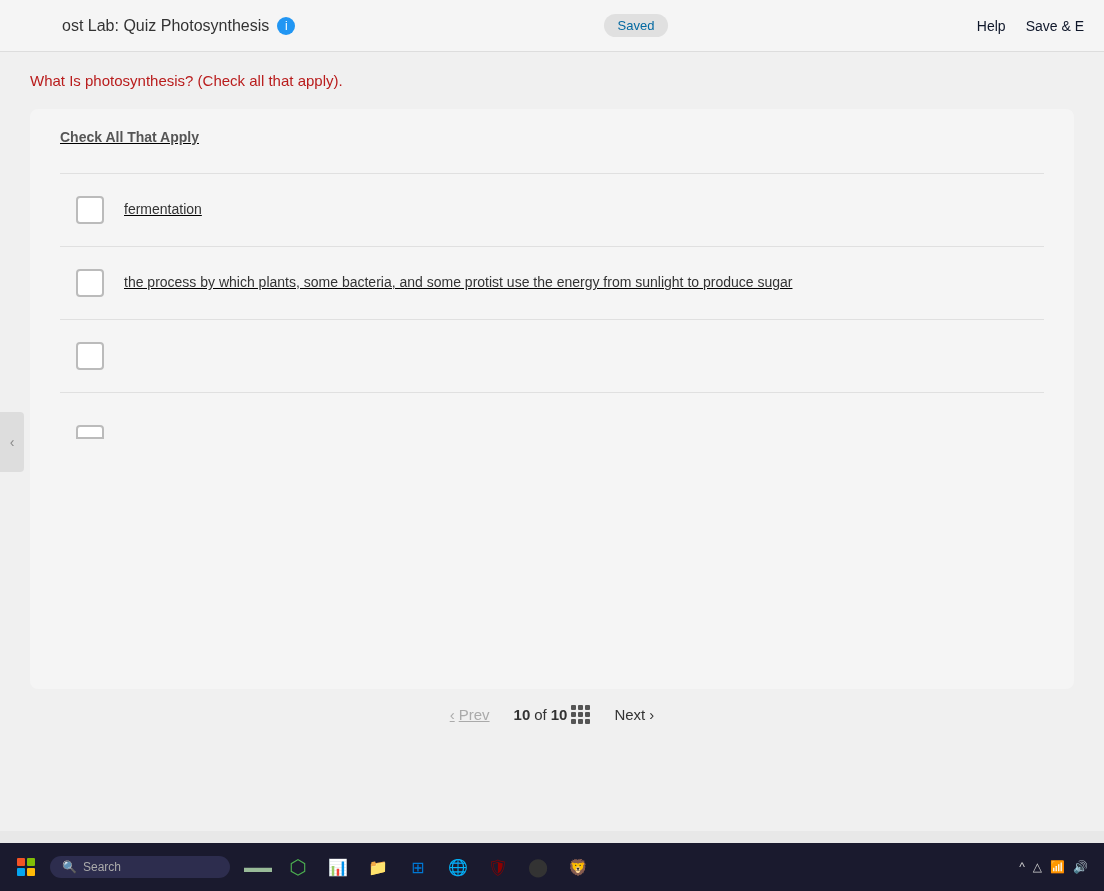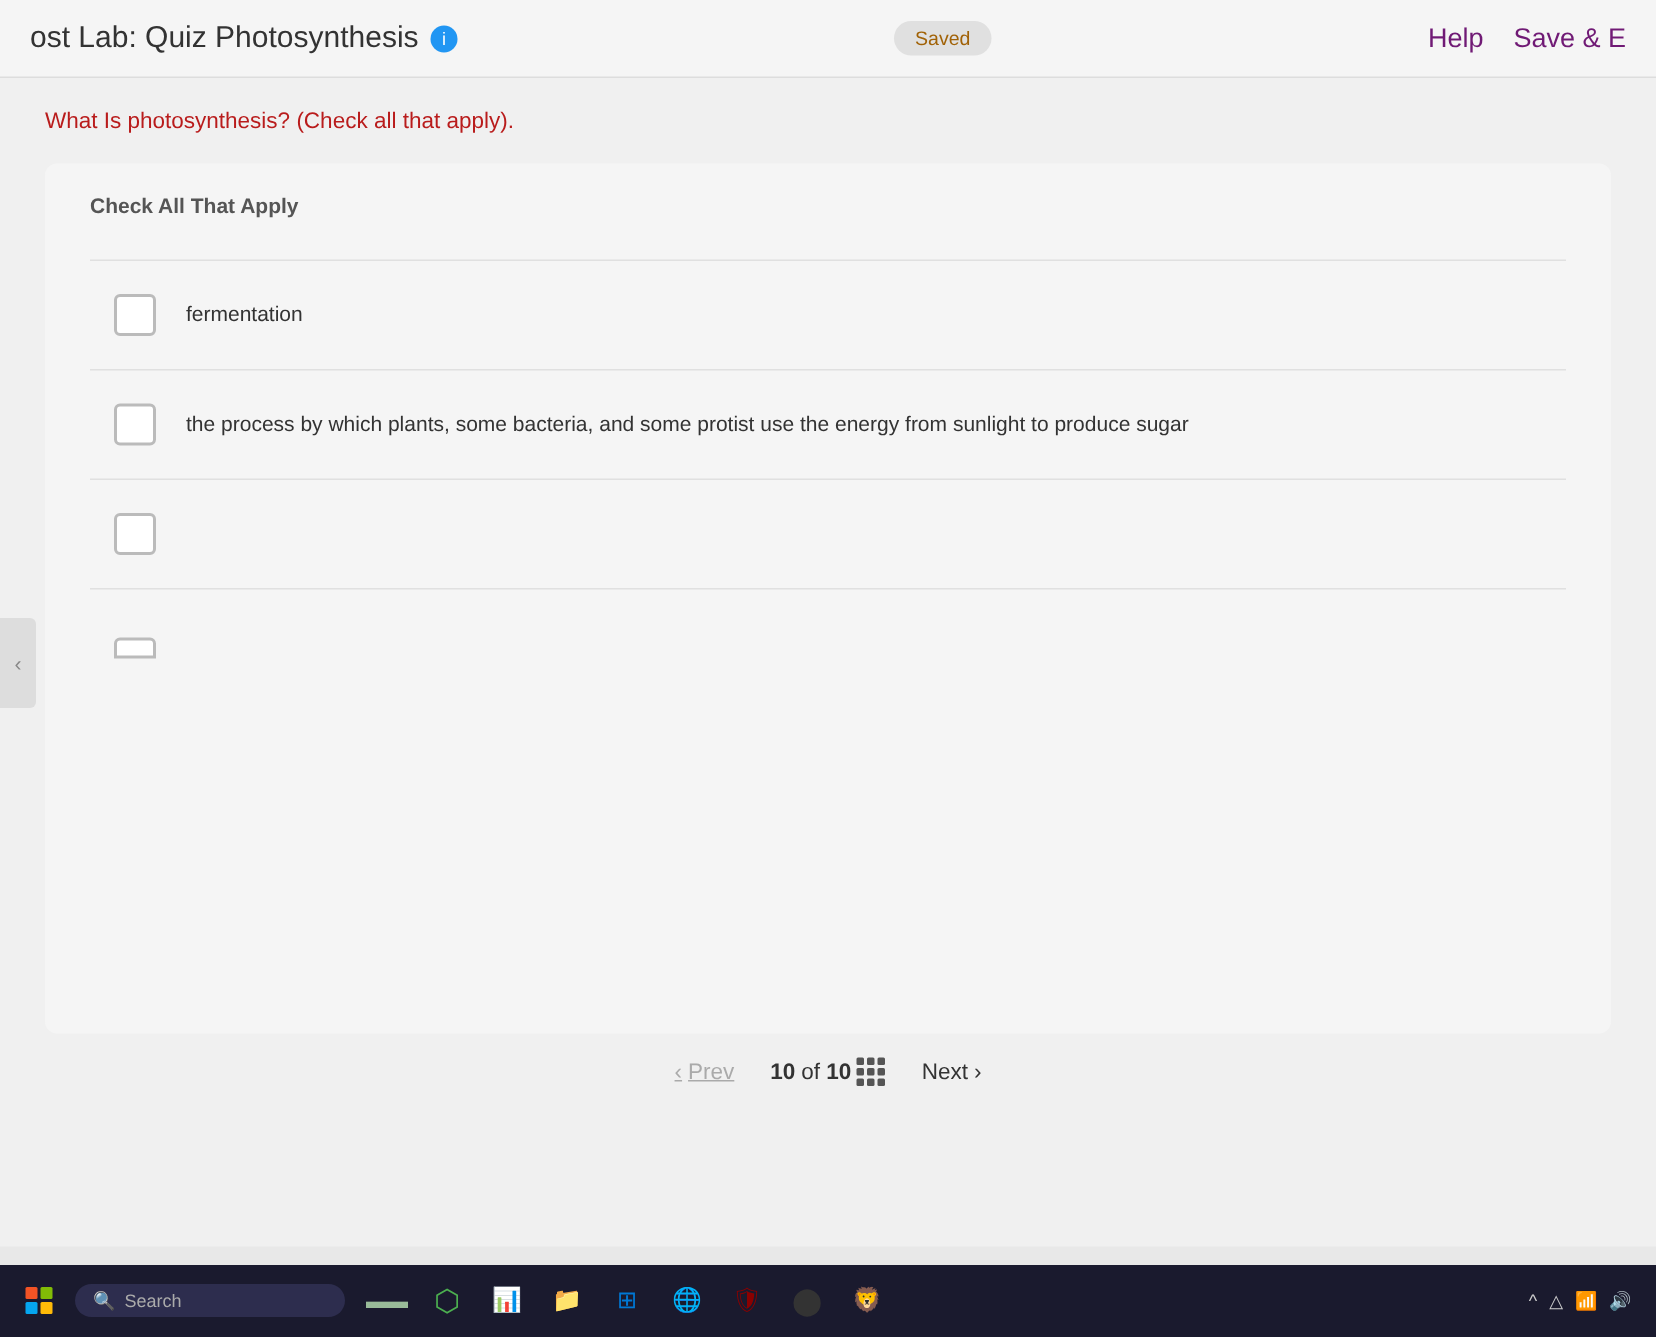--- a/index.html
+++ b/index.html
@@ -21,52 +21,53 @@
       background: #f5f5f5;
       border-bottom: 1px solid #ddd;
       height: 52px;
     }
     .top-bar-left {
       display: flex;
       align-items: center;
       gap: 8px;
     }
     .top-bar-title {
-      font-size: 20px;
+      font-size: 16px;
       font-weight: 500;
       color: #333;
+      margin-left: 42px;
     }
     .info-icon {
       width: 18px;
       height: 18px;
       border-radius: 50%;
       background: #2196F3;
       color: white;
       font-size: 12px;
       display: flex;
       align-items: center;
       justify-content: center;
       cursor: pointer;
     }
     .saved-badge {
       background: #e0e0e0;
       border-radius: 12px;
       padding: 4px 14px;
       font-size: 13px;
-      color: #a16207;
+      color: #0369a1;
     }
     .top-bar-right {
       display: flex;
       gap: 20px;
       align-items: center;
     }
     .top-bar-right a {
-      color: #701a75;
+      color: #0f172a;
       text-decoration: none;
-      font-size: 18px;
+      font-size: 14px;
       cursor: pointer;
     }
 
     
     .main-content {
       background: #f0f0f0;
       padding: 20px 30px;
       min-height: calc(891px - 52px - 60px);
     }
 
@@ -77,20 +78,21 @@
     }
 
     .quiz-card {
       background: #f5f5f5;
       border-radius: 8px;
       padding: 20px 30px 30px 30px;
       margin: 0 auto;
       max-width: 1050px;
       min-height: 580px;
       position: relative;
+      text-decoration: underline;
     }
 
     .check-all-label {
       font-size: 14px;
       font-weight: 600;
       color: #555;
       margin-bottom: 28px;
     }
 
     .options-list {

